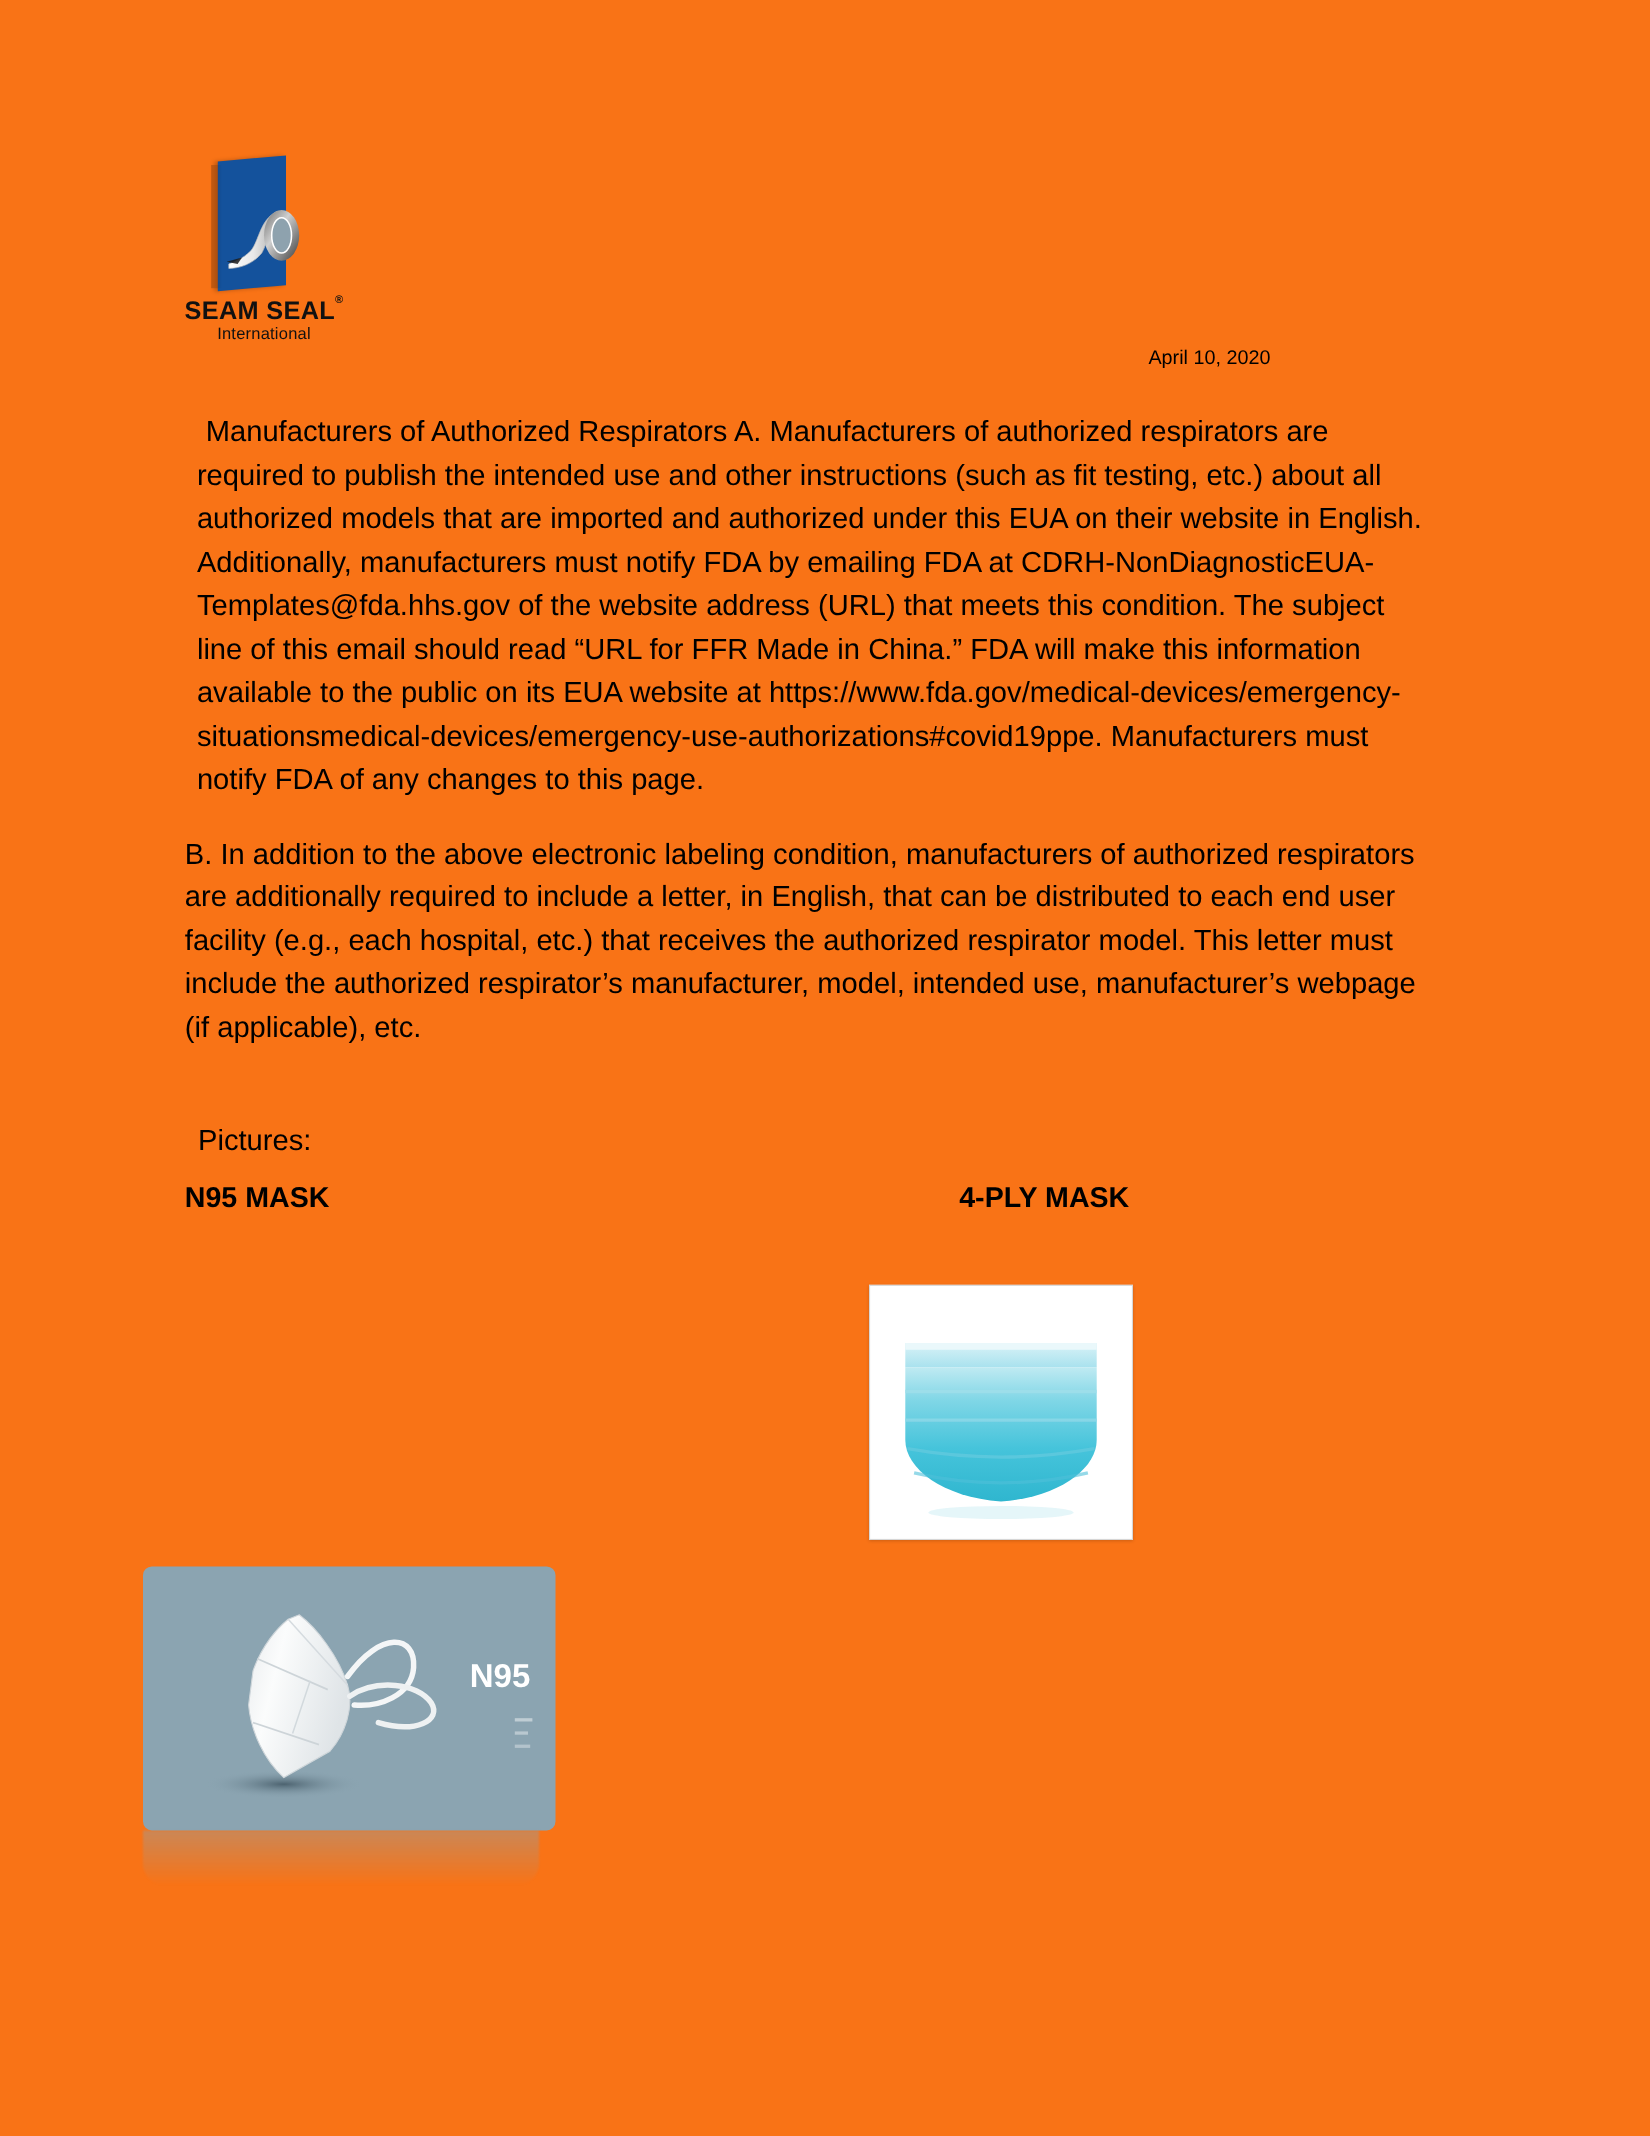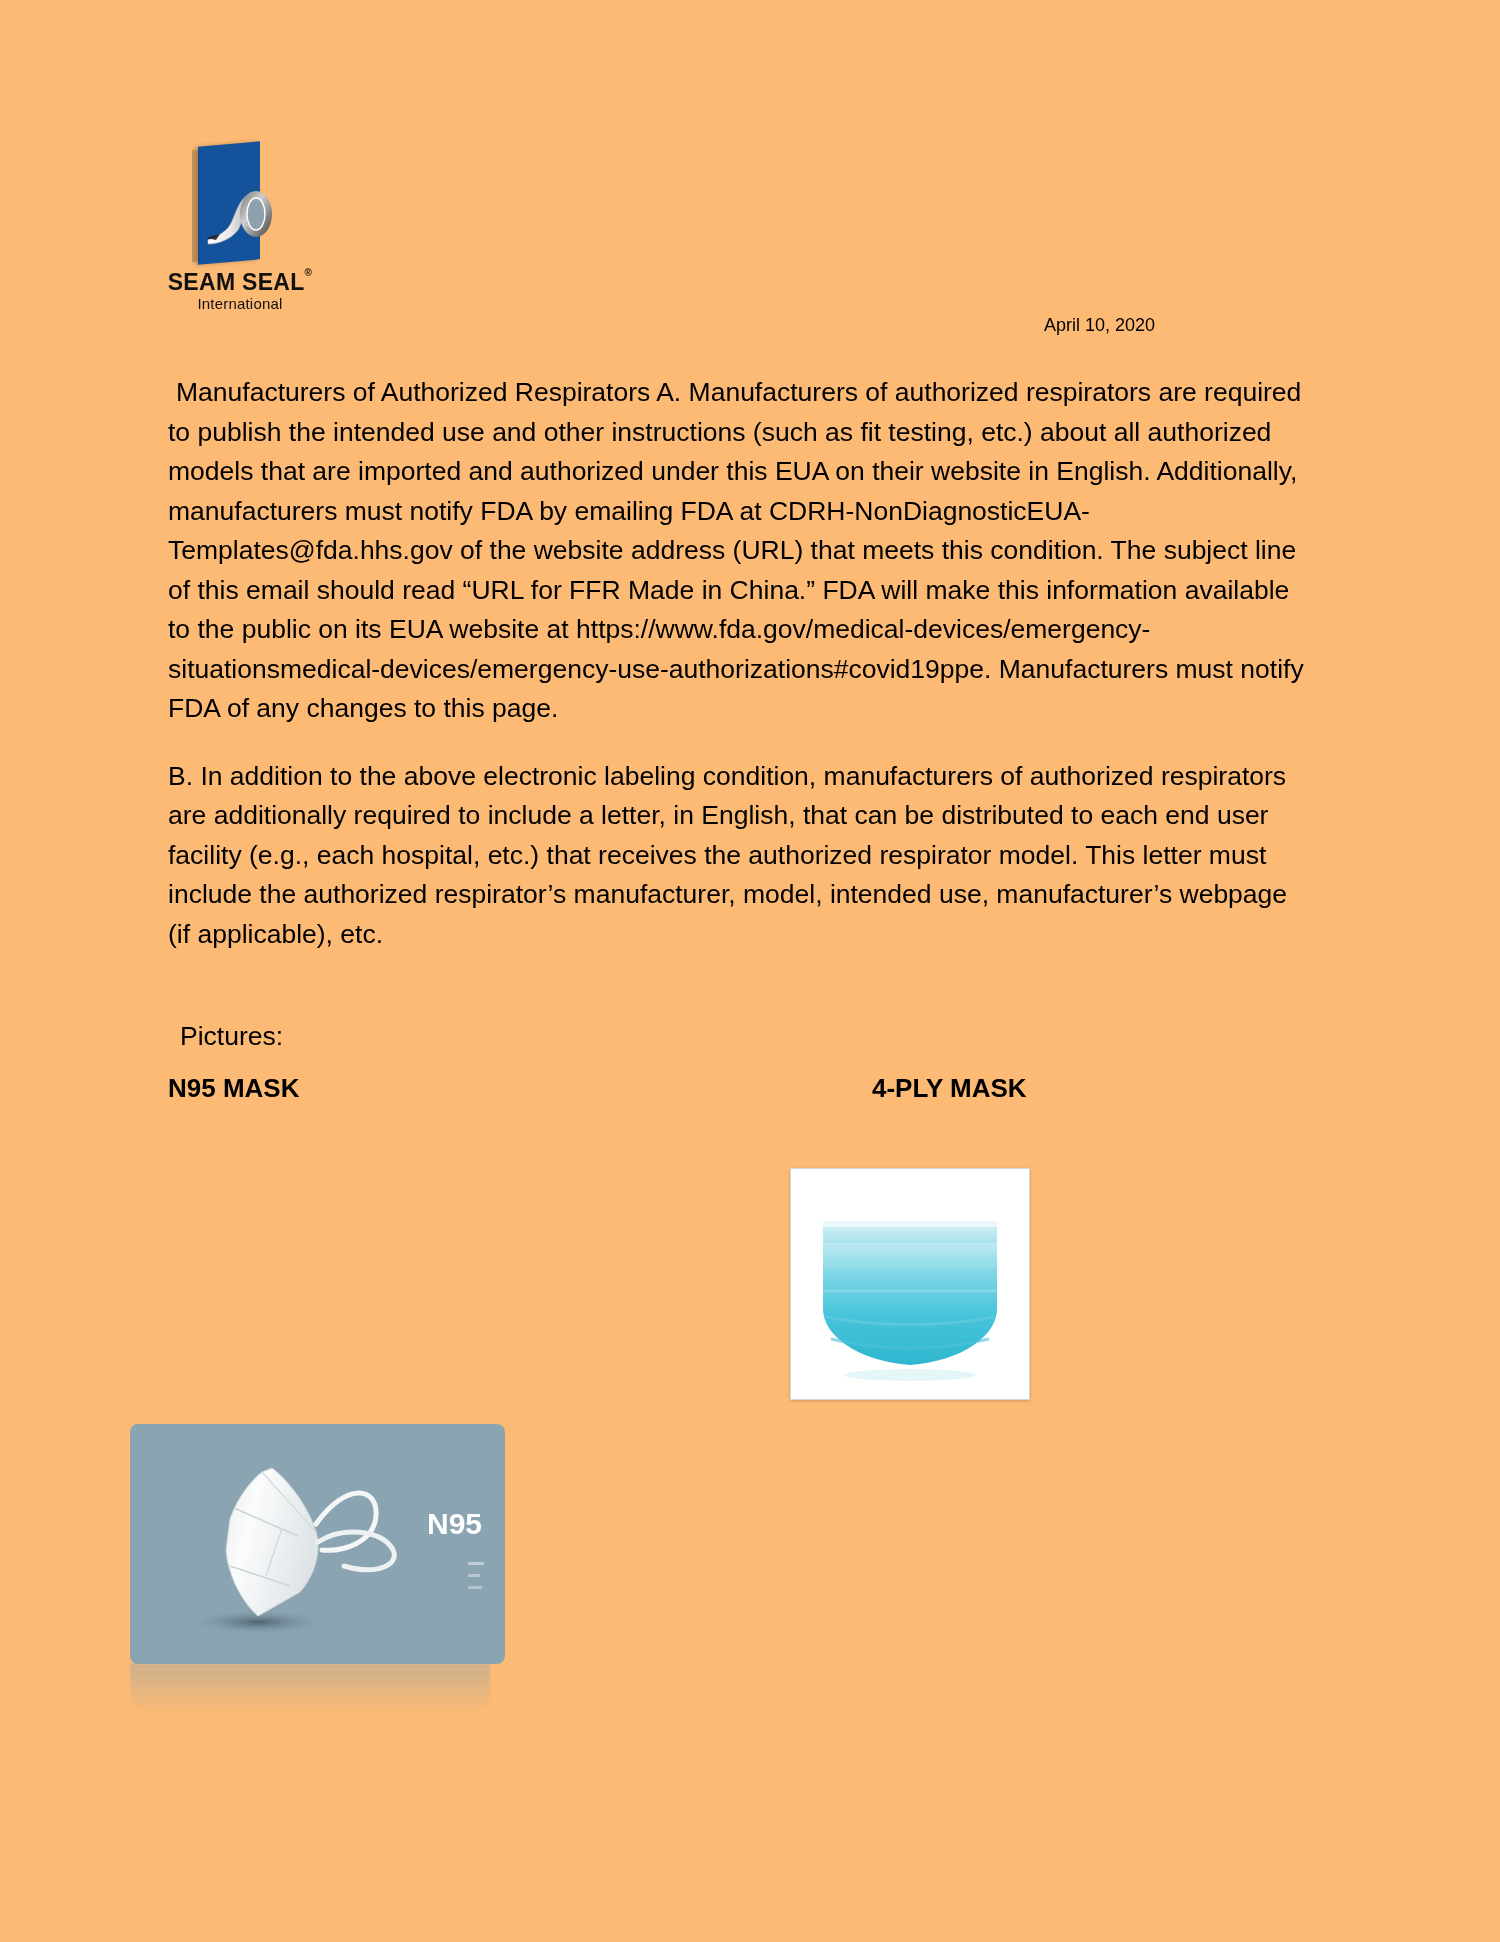--- a/index.html
+++ b/index.html
@@ -8,21 +8,21 @@
     background: #ffffff;
   }
   body {
     font-family: "Liberation Sans", sans-serif;
     color: #000000;
   }
   .page {
     position: relative;
     width: 1500px;
     height: 1942px;
-    background: #fdba74;
+    background: #f97316;
     overflow: hidden;
   }
 
   
   .logo-block {
     position: absolute;
     left: 160px;
     top: 138px;
     width: 180px;
     height: 190px;
@@ -100,21 +100,21 @@
     left: 168px;
     top: 373px;
     width: 1138px;
   }
   .para {
     font-size: 26.5px;
     line-height: 39.5px;
     margin: 0 0 28px 0;
     text-align: left;
   }
-  .para.first { text-indent: 8px; }
+  .para.first { text-indent: 8px; margin-left: 11px; }
 
   
   .pictures-label {
     position: absolute;
     left: 180px;
     top: 1021px;
     font-size: 26.5px;
     text-underline-offset: 4px;
   }
   .mask-title-n95 {

